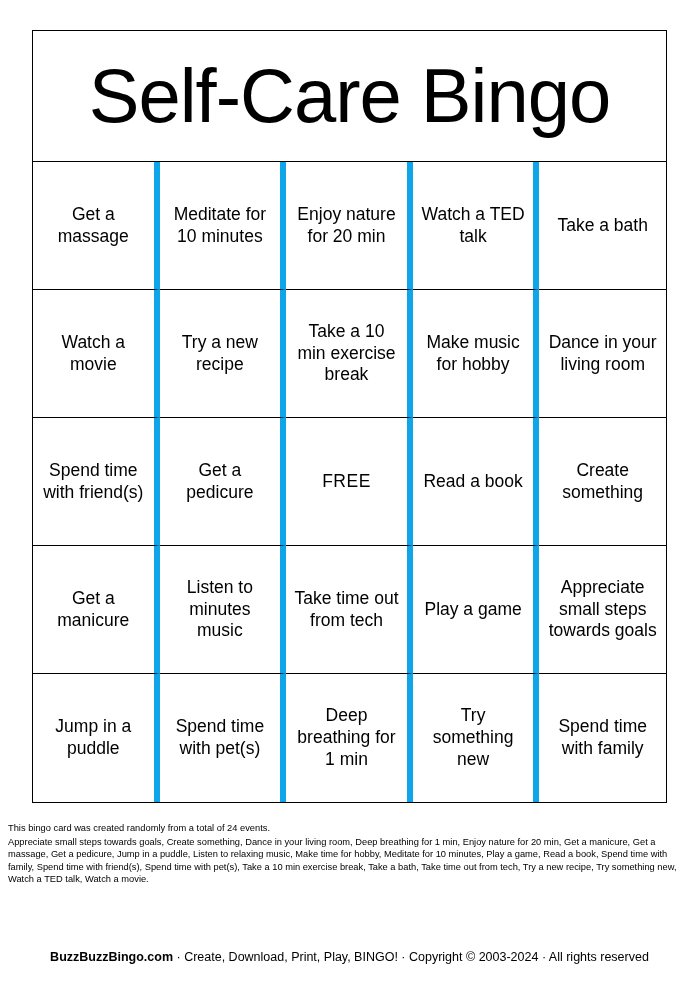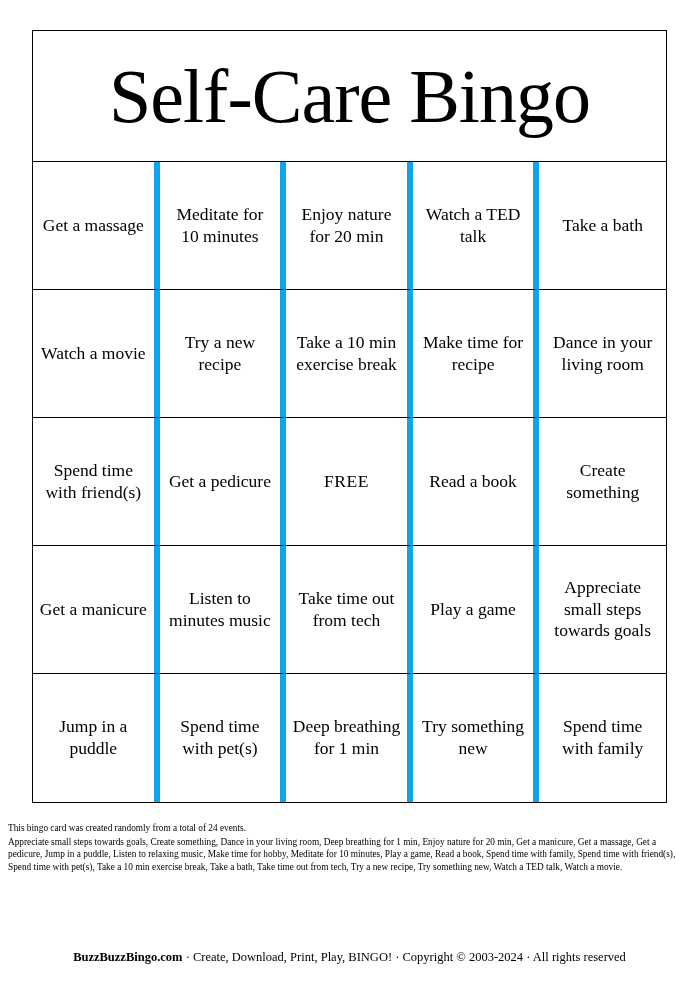--- a/index.html
+++ b/index.html
@@ -13,21 +13,20 @@
     font-family: "Liberation Sans", sans-serif;
     color: #000000;
     position: relative;
     overflow: hidden;
   }
   .page {
     position: relative;
     width: 571px;
     height: 989px;
     box-sizing: border-box;
-    font-family: Liberation Serif, serif;
   }
   .card {
     position: absolute;
     left: 32px;
     top: 30px;
     width: 635px;
     border: 1px solid #000000;
     box-sizing: border-box;
     background: #ffffff;
   }
@@ -104,21 +103,21 @@
     <div class="grid">
       <div class="cell">Get a massage</div>
       <div class="cell">Meditate for 10 minutes</div>
       <div class="cell">Enjoy nature for 20 min</div>
       <div class="cell">Watch a TED talk</div>
       <div class="cell">Take a bath</div>
 
       <div class="cell">Watch a movie</div>
       <div class="cell">Try a new recipe</div>
       <div class="cell">Take a 10 min exercise break</div>
-      <div class="cell">Make time for recipe</div>
+      <div class="cell">Make music for hobby</div>
       <div class="cell">Dance in your living room</div>
 
       <div class="cell">Spend time with friend(s)</div>
       <div class="cell">Get a pedicure</div>
       <div class="cell free">FREE</div>
       <div class="cell">Read a book</div>
       <div class="cell">Create something</div>
 
       <div class="cell">Get a manicure</div>
       <div class="cell">Listen to minutes music</div>

